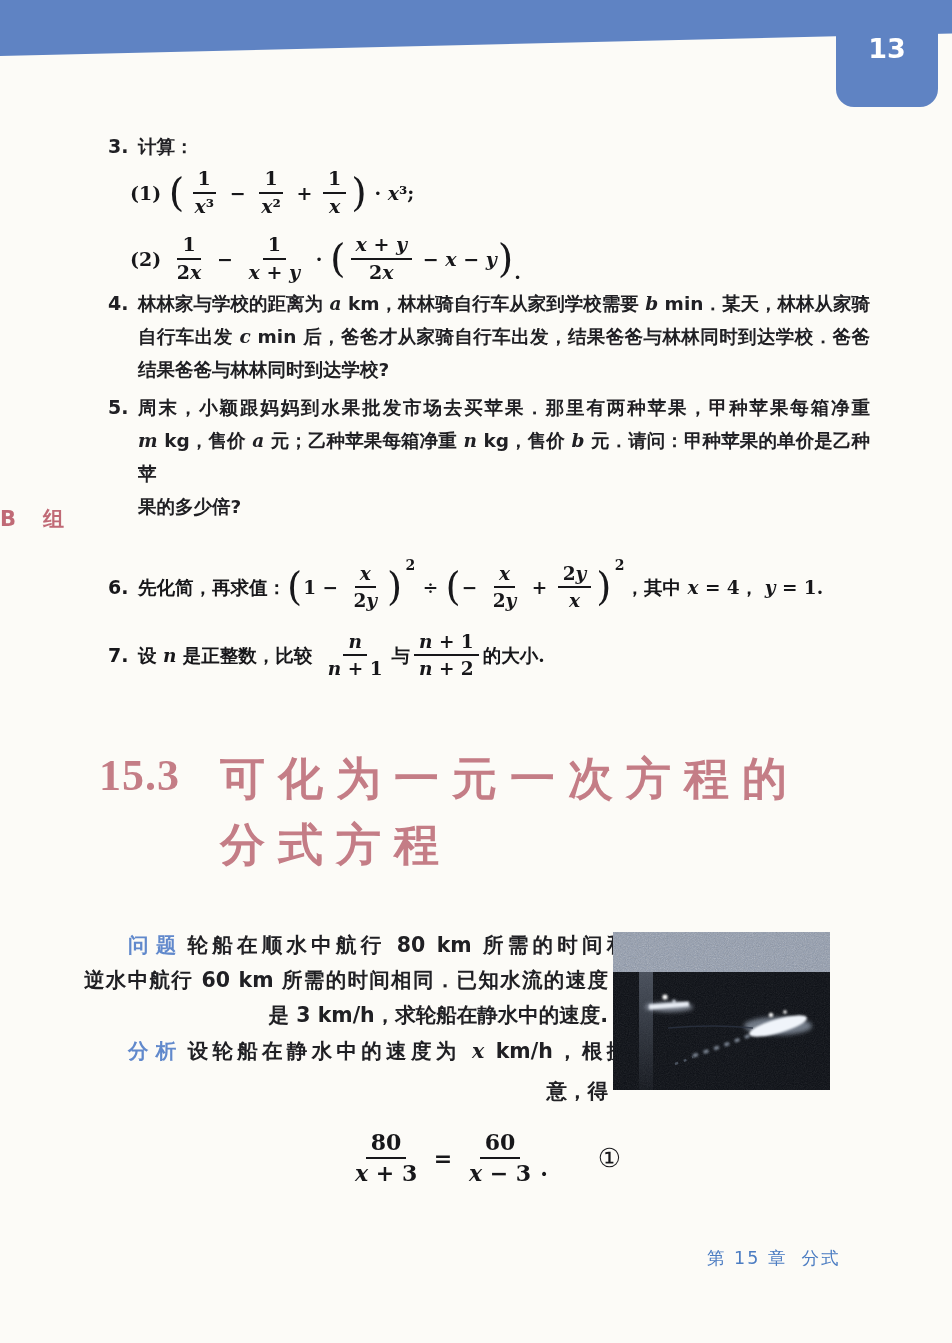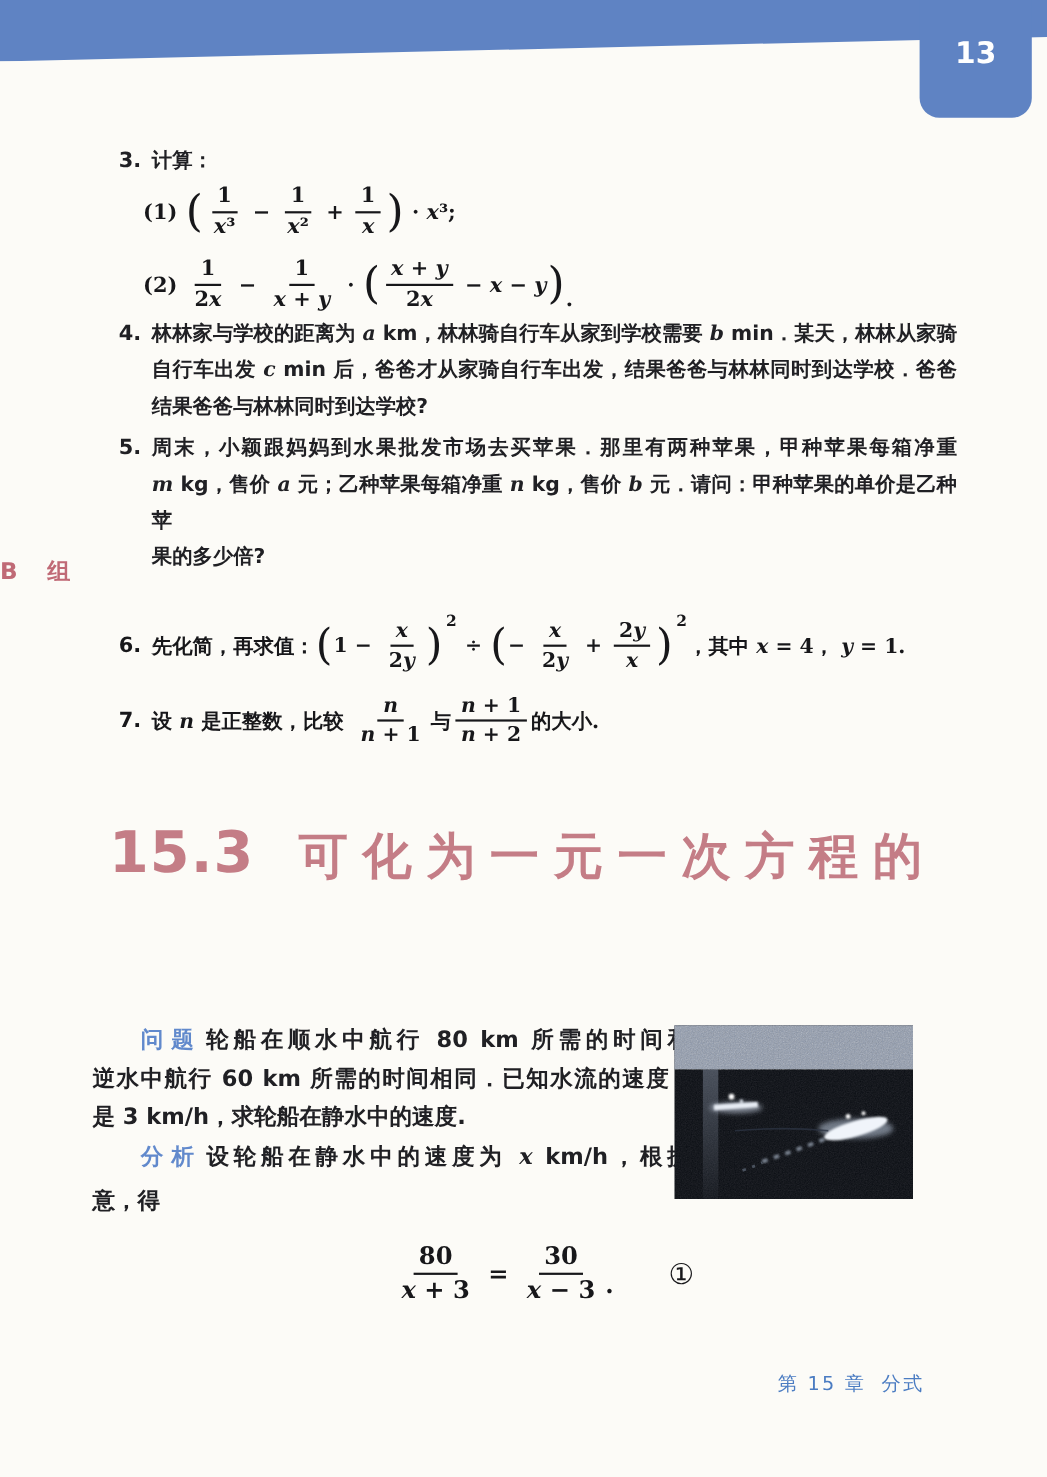--- a/index.html
+++ b/index.html
@@ -38,34 +38,34 @@
   #p5{top:391px;}
   #p6{left:138px;top:552px;height:70px;font-size:18.5px;}
   #p7{left:138px;top:622px;height:66px;font-size:18.5px;}
 
   
   .bgroup{position:absolute;top:505px;left:0;width:100%;color:#c06a76;
           font-size:21px;font-weight:bold;letter-spacing:3px;}
 
   
   .sec{position:absolute;left:99px;top:746px;color:#c47d86;font-weight:bold;display:flex;align-items:flex-start;}
-  .secnum{font-size:52px;line-height:60px;letter-spacing:1px;}
+  .secnum{font-size:44px;line-height:60px;letter-spacing:1px;font-family:Liberation Serif, serif;}
   .sectitle{margin-left:40px;font-size:45px;line-height:66px;letter-spacing:13px;}
   .sectitle span{display:block;font-family:Liberation Serif, serif;}
 
   
-  .lline{position:absolute;left:84px;width:524px;font-size:20.5px;font-weight:600;line-height:30px;}
+  .lline{position:absolute;left:84px;width:524px;font-size:20.5px;font-weight:600;line-height:30px;text-align:right;}
   .indent{padding-left:44px;}
   .qlabel{color:#6189cc;font-weight:bold;letter-spacing:3px;margin-right:4px;}
   #l1{top:930px;} #l2{top:965px;} #l3{top:1000px;} #l4{top:1036px;} #l5{top:1076px;}
 
   .photo{position:absolute;left:613px;top:932px;width:217px;height:158px;}
 
   
-  #eq{left:356px;top:1126px;height:64px;font-size:22px;font-weight:bold;}
+  #eq{left:346px;top:1126px;height:64px;font-size:22px;font-weight:bold;}
   .eqno{margin-left:50px;font-size:26px;font-weight:normal;}
 
   .footer{position:absolute;left:707px;top:1246px;color:#4b7cc2;font-size:17.5px;font-weight:normal;letter-spacing:2px;}
   .footer .fs{margin-left:14px;}
 
   i{font-family:"DejaVu Serif","Liberation Serif",serif;}
 </style>
 </head>
 <body>
 
@@ -106,20 +106,21 @@
 
   <div class="mathline" id="p7">
     <span class="pnum">7.</span>
     <span style="display:contents"><span class="mt">设 <i>n</i> 是正整数，比较 </span><span class="frac"><span class="fn"><i>n</i></span><span class="fd"><i>n</i> + 1</span></span><span class="mt">与</span><span class="frac"><span class="fn"><i>n</i> + 1</span><span class="fd"><i>n</i> + 2</span></span><span class="mt">的大小.</span></span>
   </div>
 
   <div class="sec">
     <span class="secnum">15.3</span>
     <span class="sectitle">
       <span>可化为一元一次方程的</span>
+      <span>分式方程</span>
     </span>
   </div>
 
   <div class="lline jfull indent" id="l1">
     <span class="qlabel">问题</span><span>轮船在顺水中航行 80 km 所需的时间和在</span>
   </div>
   <div class="lline jfull" id="l2">逆水中航行 60 km 所需的时间相同．已知水流的速度</div>
   <div class="lline" id="l3">是 3 km/h，求轮船在静水中的速度.</div>
   <div class="lline jfull indent" id="l4">
     <span class="qlabel">分析</span><span>设轮船在静水中的速度为 <i>x</i> km/h，根据题</span>
@@ -161,21 +162,21 @@
         <circle cx="158" cy="83" r="2.2" fill="#ffffff"></circle>
         <circle cx="172" cy="80" r="1.8" fill="#ffffff"></circle>
       </g>
       <path d="M80 124 Q110 114 138 103" stroke="#9aa5b5" stroke-width="3.5" stroke-dasharray="5 6" fill="none" opacity="0.75" filter="url(#bl)"></path>
       <path d="M62 132 Q74 128 80 125" stroke="#6b7687" stroke-width="2.5" stroke-dasharray="3 6" fill="none" opacity="0.6"></path>
       <path d="M55 96 Q100 92 140 96" stroke="#2c3342" stroke-width="1.5" fill="none" opacity="0.8"></path>
     </svg>
   </div>
 
   <div class="mathline" id="eq">
-    <span style="display:contents"><span class="frac"><span class="fn">80</span><span class="fd"><i>x</i> + 3</span></span><span class="mt"> = </span><span class="frac"><span class="fn">30</span><span class="fd"><i>x</i> − 3</span></span><span class="mt low">.</span></span>
+    <span style="display:contents"><span class="frac"><span class="fn">80</span><span class="fd"><i>x</i> + 3</span></span><span class="mt"> = </span><span class="frac"><span class="fn">60</span><span class="fd"><i>x</i> − 3</span></span><span class="mt low">.</span></span>
     <span class="eqno">①</span>
   </div>
 
   <div class="footer">
     <span>第 15 章</span><span class="fs">分式</span>
   </div>
 
 </div>
 
 </body></html>

